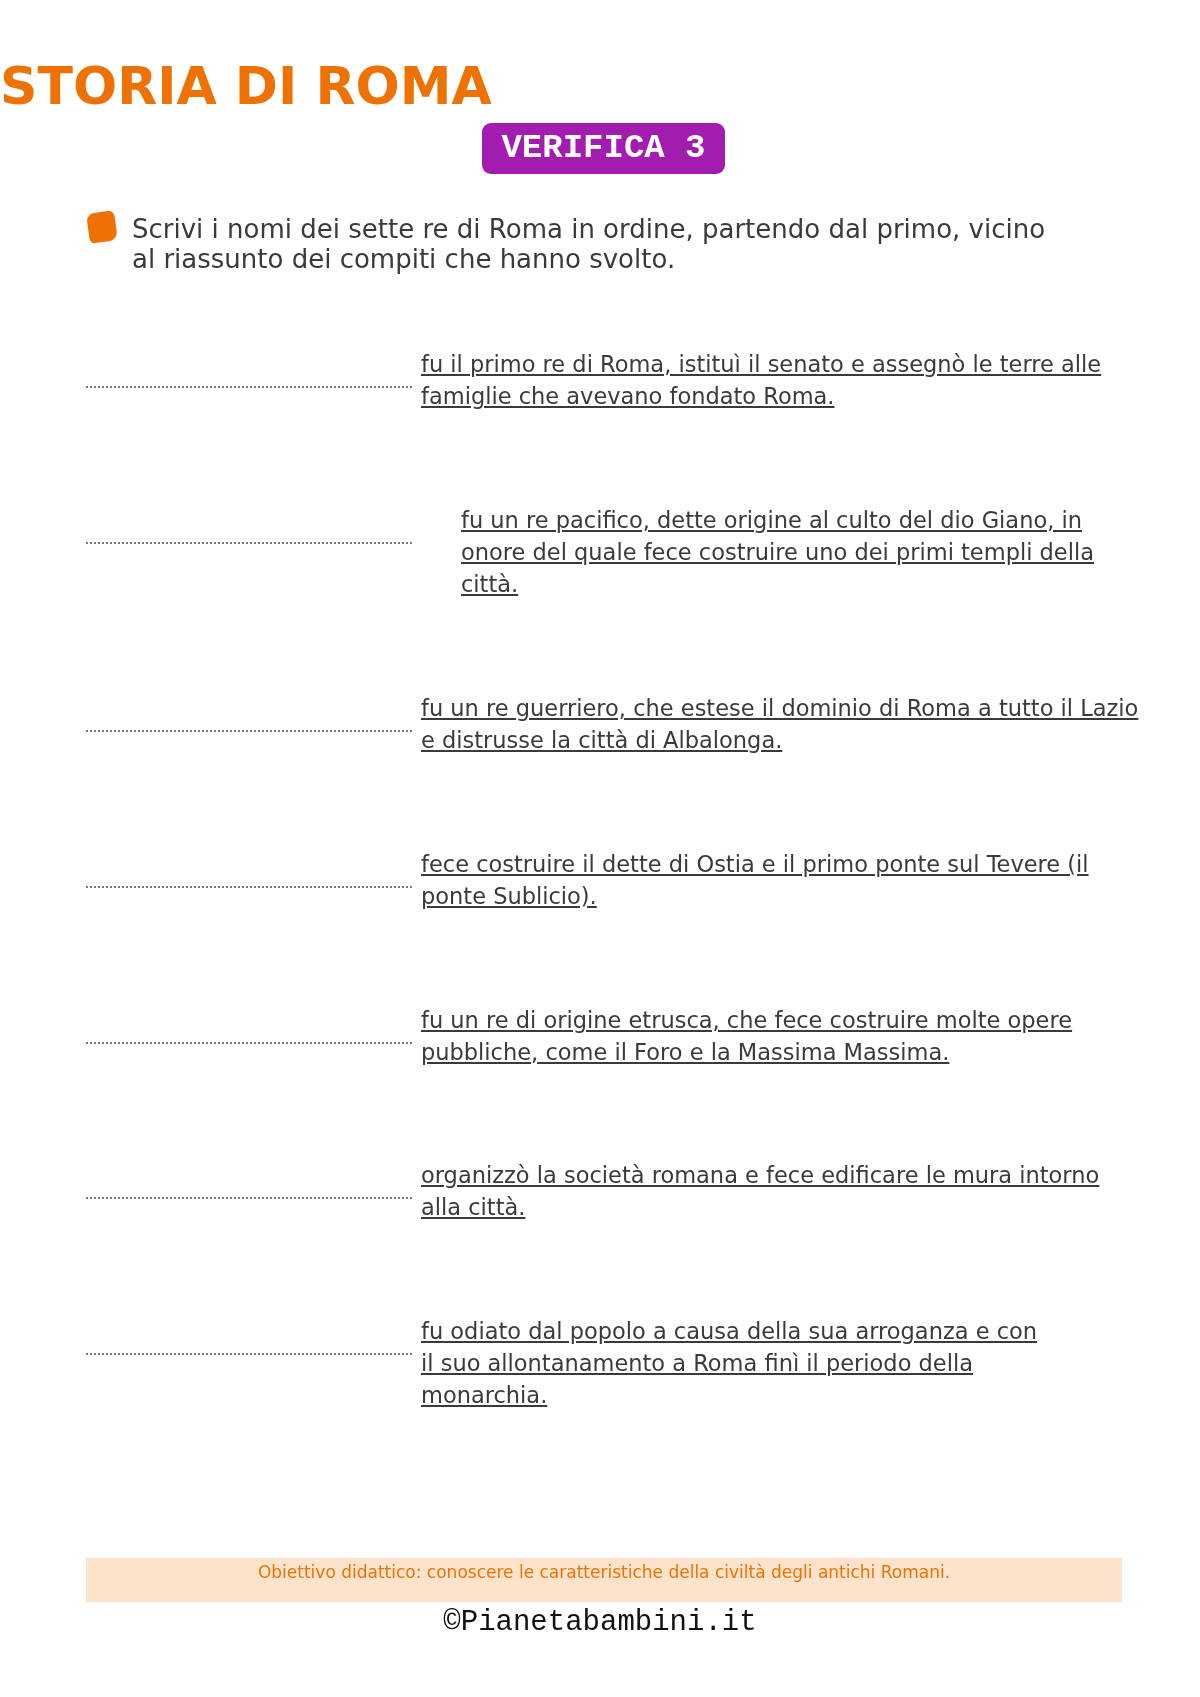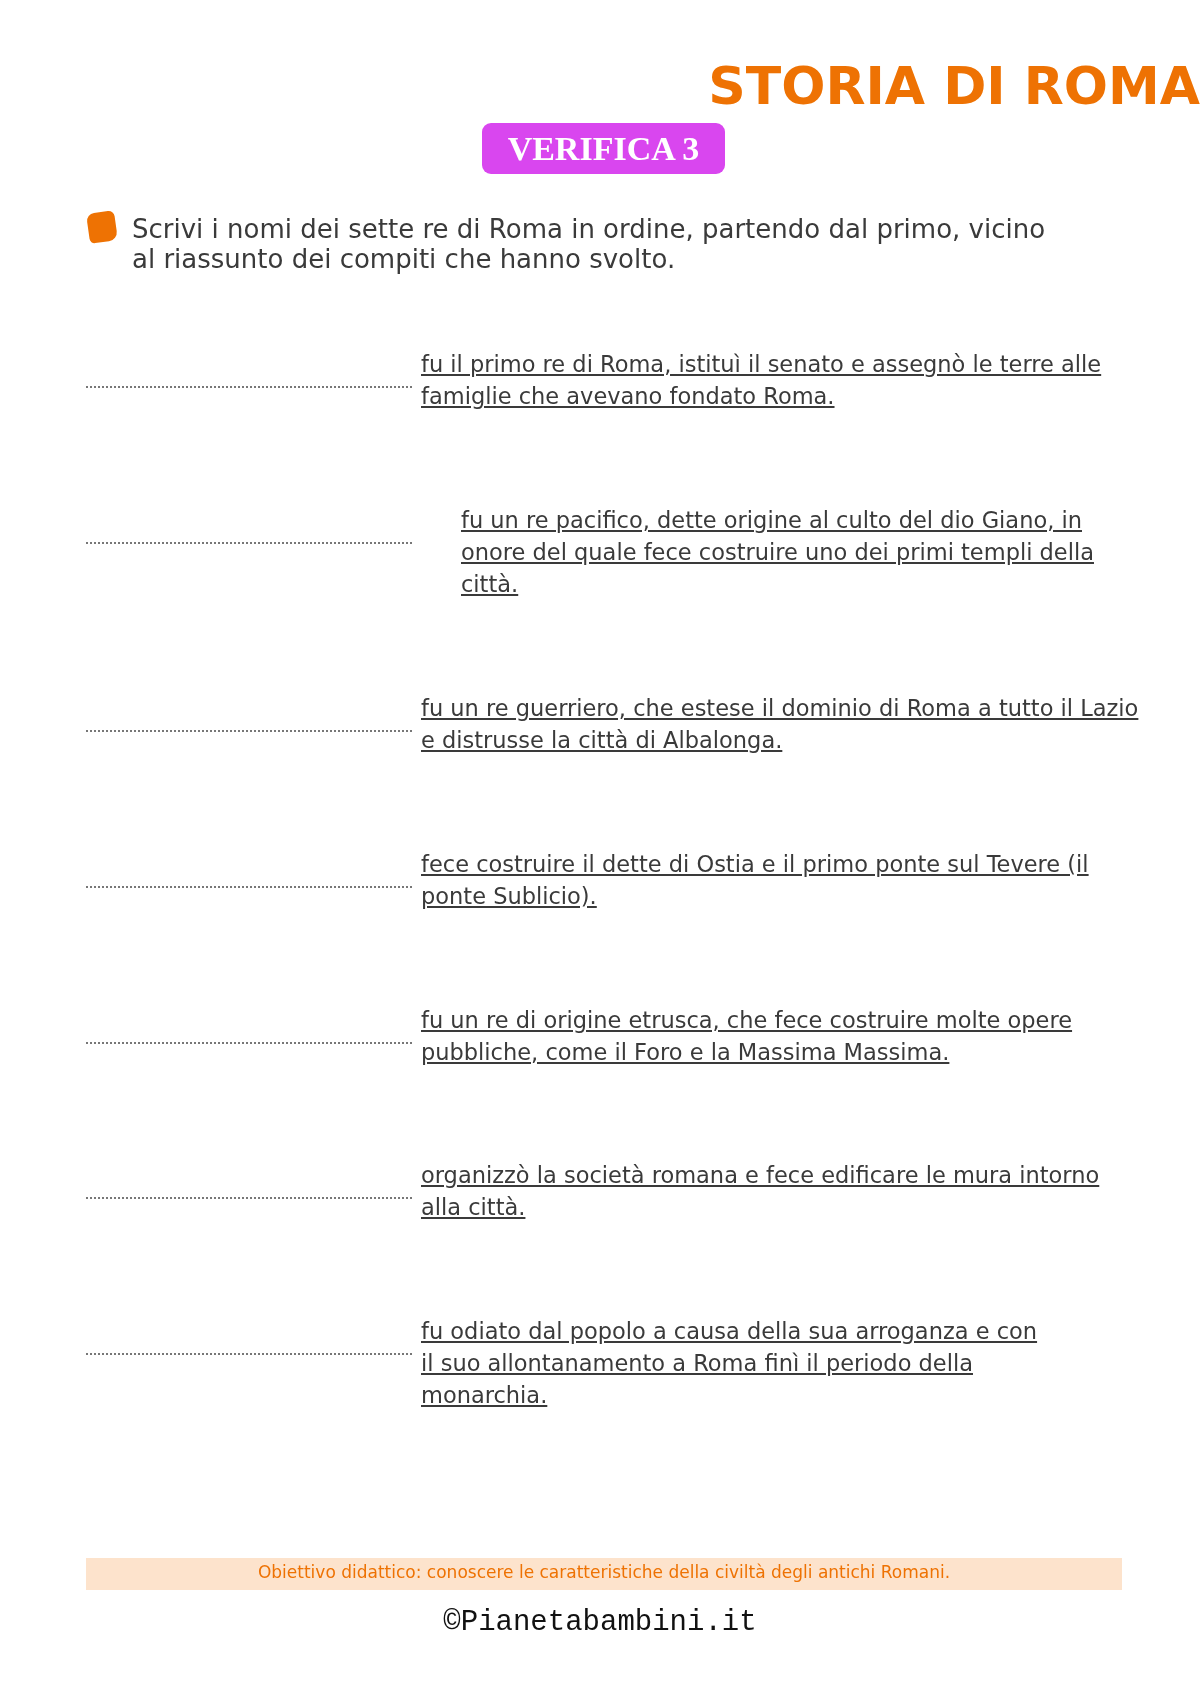--- a/index.html
+++ b/index.html
@@ -1,34 +1,34 @@
 <!DOCTYPE html>
 <html><head>
 <meta charset="utf-8">
 <style>
   html, body { margin: 0; padding: 0; background: #ffffff; }
   body { width: 1200px; height: 1697px; position: relative; overflow: hidden;
          font-family: "Liberation Sans", "DejaVu Sans", sans-serif; color: #333333; }
-  .title { position: absolute; top: 56px; left: 0; width: 1200px; text-align: right;
+  .title { position: absolute; top: 56px; left: 0; width: 1200px; text-align: left;
            font-family: "DejaVu Sans", sans-serif; font-weight: bold; font-size: 52px;
            color: #ee7203; letter-spacing: 0px; }
   .badge { position: absolute; top: 123px; left: 482px; width: 243px; height: 51px;
-           background: #d946ef; border-radius: 9px; text-align: center;
-           font-family: Liberation Serif, serif; font-weight: bold; font-size: 34px;
+           background: #a21caf; border-radius: 9px; text-align: center;
+           font-family: Liberation Mono, monospace; font-weight: bold; font-size: 34px;
            color: #ffffff; line-height: 51px; }
   .instr-icon { position: absolute; top: 212px; left: 88px; width: 28px; height: 30px;
                 background: #ee7203; border-radius: 8px 6px 9px 5px; transform: rotate(-8deg); }
   .instr { position: absolute; top: 214px; left: 132px; width: 920px;
            font-family: "DejaVu Sans", sans-serif; font-size: 26px; line-height: 30px; color: #3a3a3a; }
   .item { position: absolute; left: 86px; width: 1040px; }
   .dots { position: absolute; left: 0; top: 0; width: 326px; height: 30px;
           border-bottom: 2px dotted #777; box-sizing: border-box; top: -4px; }
   .desc { position: absolute; left: 335px; top: -14px; width: 720px;
           font-family: "DejaVu Sans", sans-serif; font-size: 22.5px; line-height: 32px; color: #3a3a3a; text-decoration: underline; }
-  .goal { position: absolute; top: 1558px; left: 86px; width: 1036px; height: 32px;
+  .goal { position: absolute; top: 1558px; left: 86px; width: 1036px; height: 44px;
           background: #fde3cc; text-align: center; line-height: 28px;
           font-family: "DejaVu Sans", sans-serif; font-size: 17px; color: #ee7203; }
   .copy { position: absolute; top: 1606px; left: 0; width: 1200px; text-align: center;
           font-family: Liberation Mono, monospace; font-size: 29px; color: #111111; }
 </style>
 </head>
 <body>
 
 <div class="title">STORIA DI ROMA</div>
 <div class="badge">VERIFICA 3</div>

